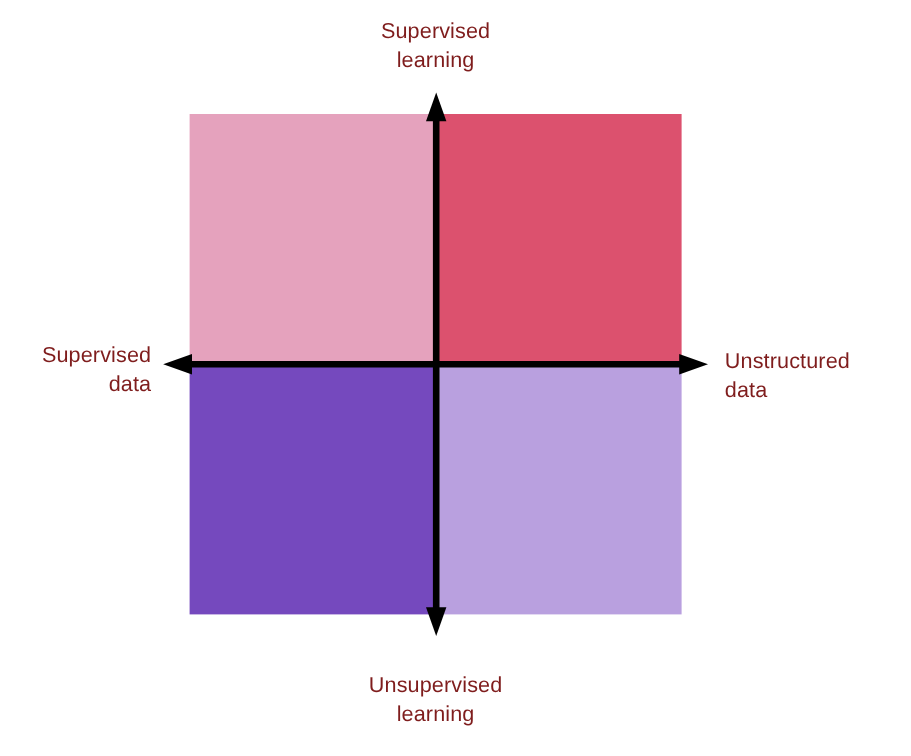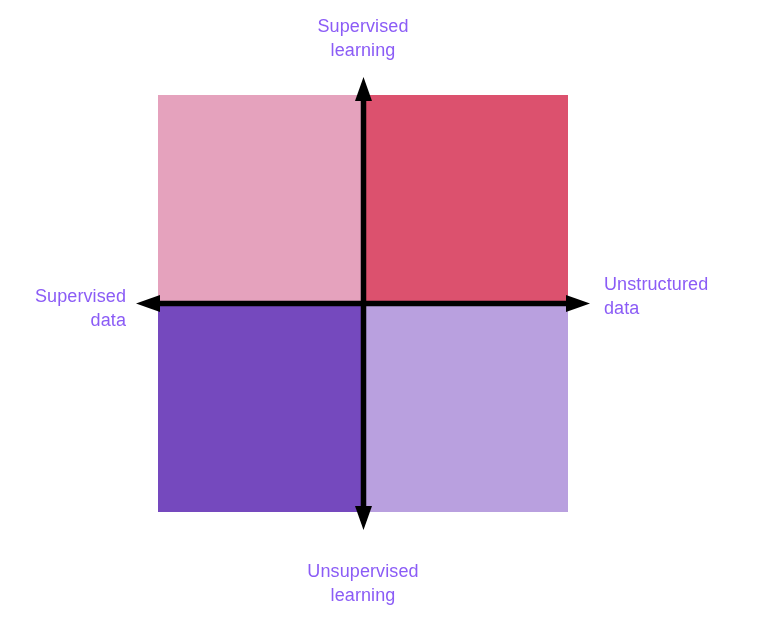--- a/index.html
+++ b/index.html
@@ -24,21 +24,21 @@
     top: 0;
     left: 0;
     width: 759px;
     height: 630px;
     display: block;
   }
   .axis-label {
     position: absolute;
     font-size: 18px;
     line-height: 24px;
-    color: #8b5cf6;
+    color: #7f1d1d;
     white-space: pre-line;
     letter-spacing: 0.1px;
   }
   #label-top {
     left: 263px;
     top: 14px;
     width: 200px;
     text-align: center;
   }
   #label-bottom {
@@ -48,21 +48,21 @@
     text-align: center;
   }
   #label-left {
     left: 0px;
     top: 284px;
     width: 126px;
     text-align: right;
   }
   #label-right {
     left: 604px;
-    top: 272px;
+    top: 289px;
     width: 155px;
     text-align: left;
   }
 </style>
 </head>
 <body>
 
 <div id="canvas">
 
   <svg id="diagram-svg" viewBox="0 0 759 630" xmlns="http://www.w3.org/2000/svg">

